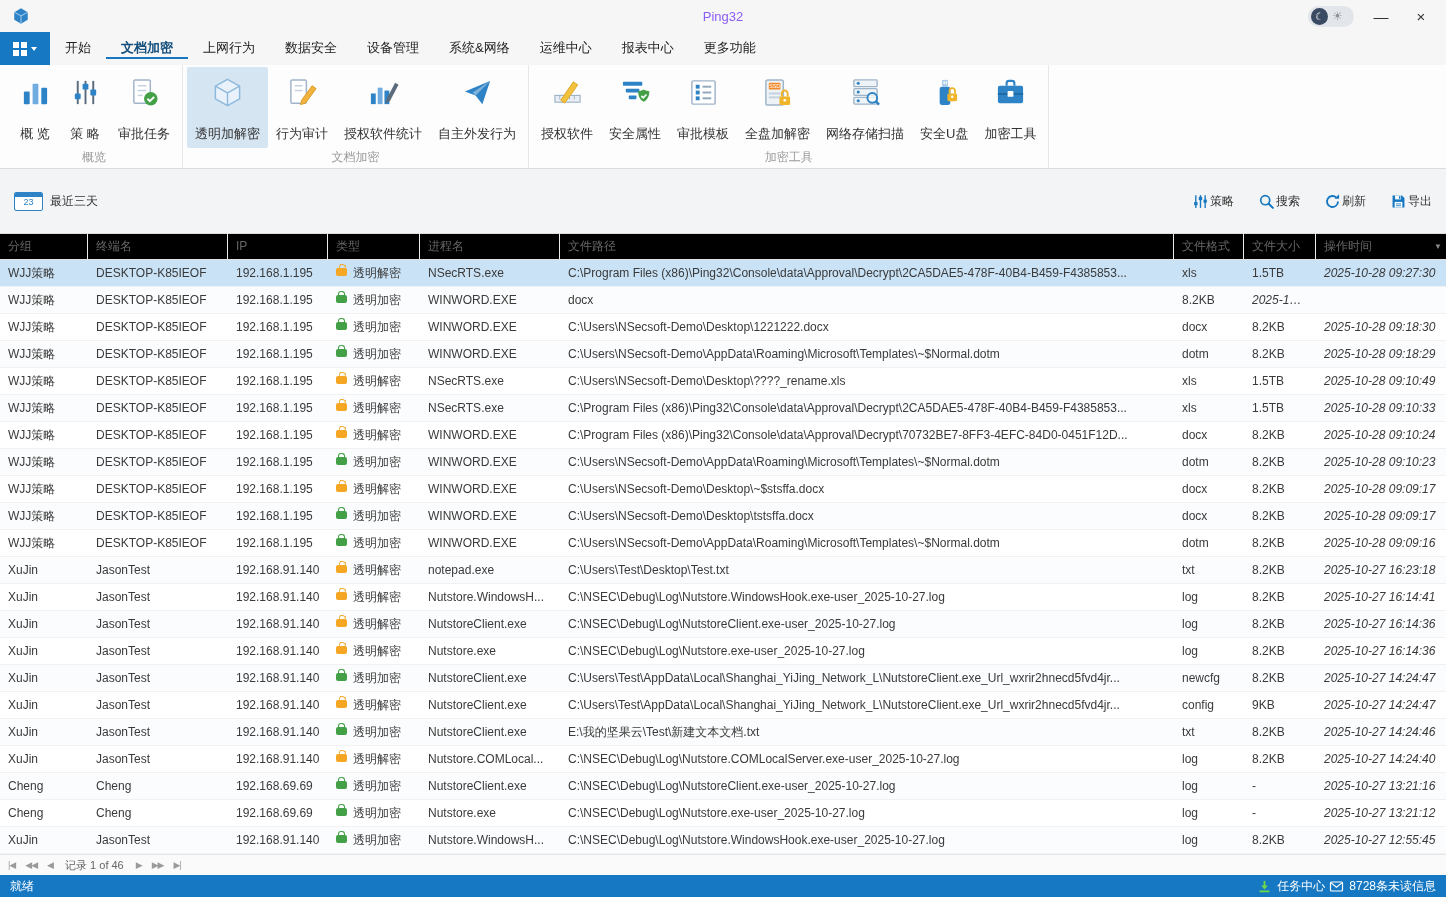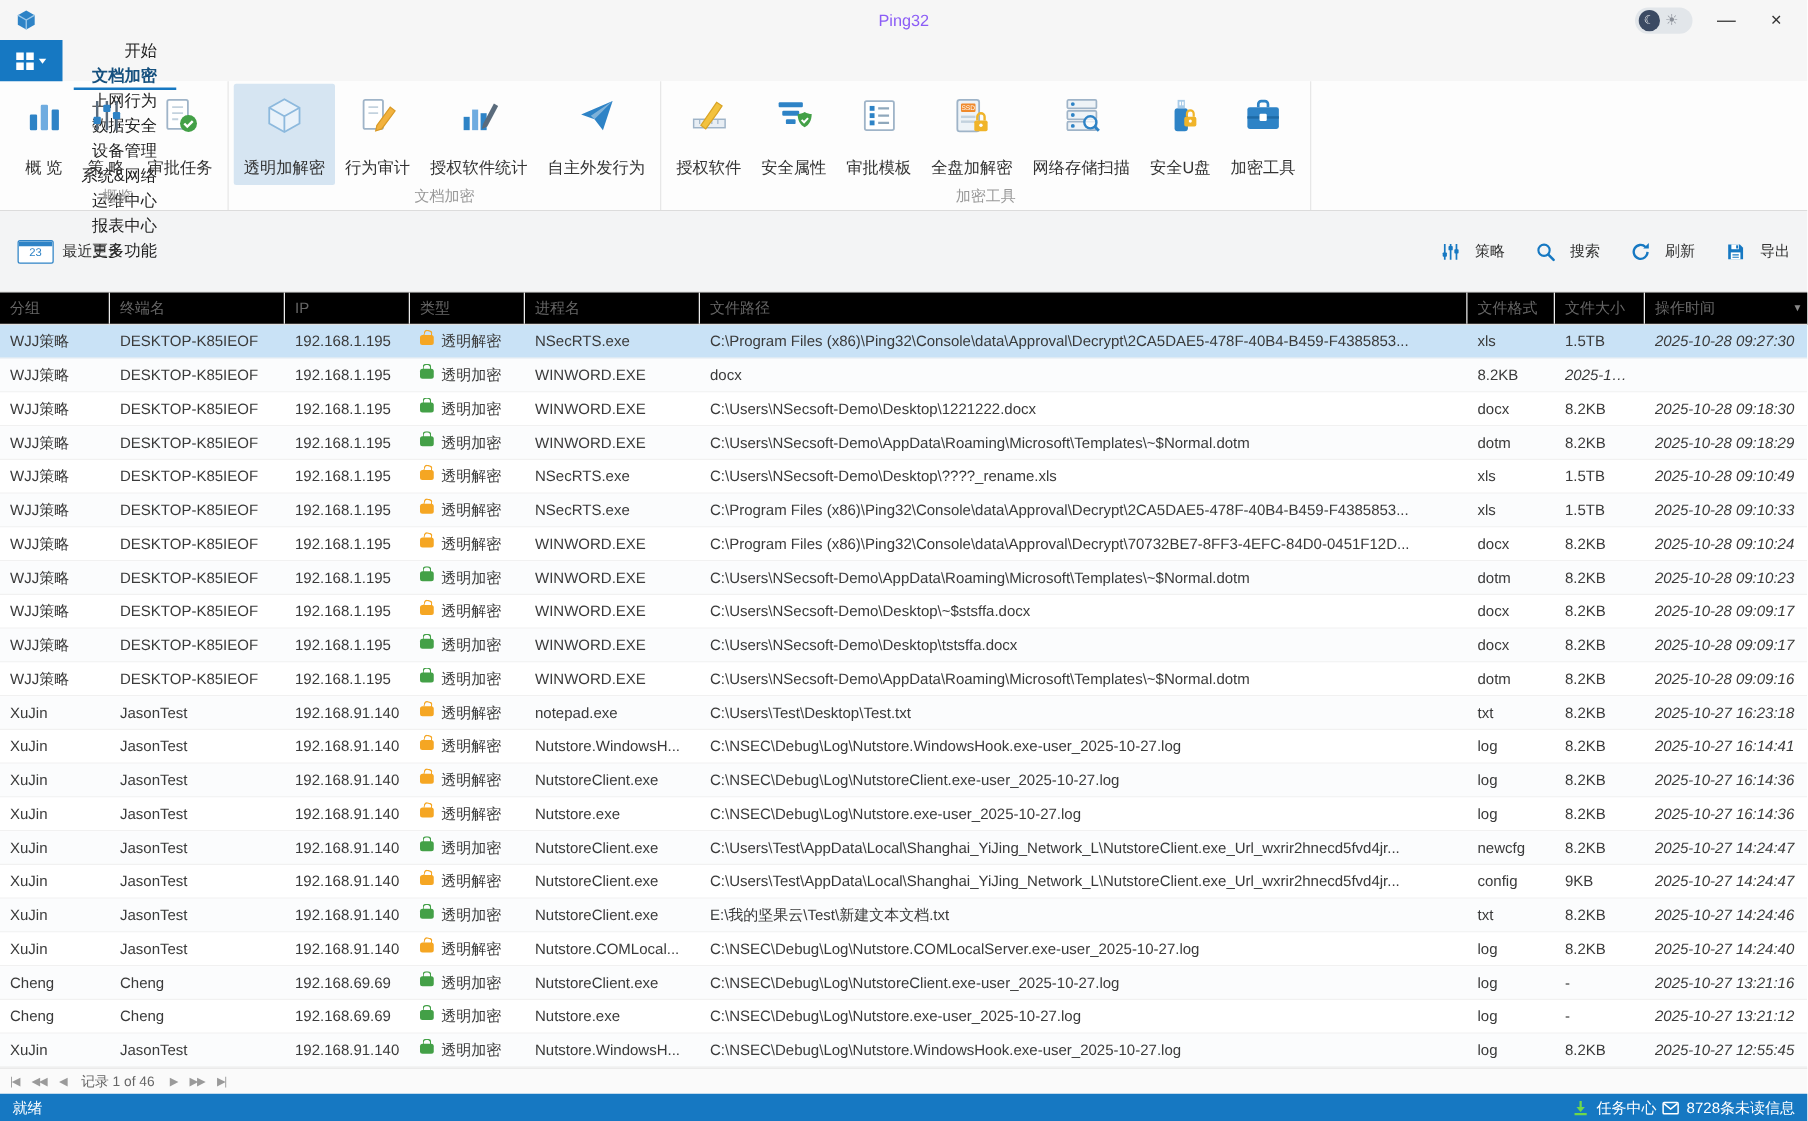--- a/index.html
+++ b/index.html
@@ -16,21 +16,21 @@
   .tt-moon{width:17px;height:17px;border-radius:50%;background:#3b4a63;color:#fff;font-size:10px;display:flex;align-items:center;justify-content:center;}
   .tt-sun{color:#8a8f98;font-size:12px;}
   .win-btn{font-size:15px;color:#333;cursor:pointer;width:26px;text-align:center;}
 
   
   .tabbar{height:33px;background:#f6f6f6;display:flex;align-items:stretch;}
   .app-btn{width:50px;background:#1678c2;display:flex;align-items:center;justify-content:center;gap:4px;cursor:pointer;}
   .grid-ico{display:grid;grid-template-columns:6px 6px;grid-template-rows:6px 6px;gap:2px;}
   .grid-ico span{background:#fff;}
   .caret{width:0;height:0;border-left:3.5px solid transparent;border-right:3.5px solid transparent;border-top:4px solid #fff;}
-  .tabs{display:flex;align-items:flex-end;flex-direction:column;}
+  .tabs{display:flex;align-items:center;}
   .tab{padding:0 15px;display:flex;align-items:center;font-size:13px;color:#222;cursor:pointer;border-bottom:2px solid transparent;}
   .tab.active{border-bottom-color:#1678c2;color:#15507e;font-weight:bold;}
 
   
   .ribbon{height:104px;background:#fdfdfd;border-bottom:1px solid #dcdcdc;display:flex;padding-left:6px;}
   .rgroup{display:flex;flex-direction:column;border-right:1px solid #e7e7e7;padding:2px 4px 0;}
   .rgroup-row{flex:1;display:flex;align-items:stretch;}
   .rgroup-label{height:20px;line-height:18px;text-align:center;color:#999;font-size:12px;}
   .rbtn{display:flex;flex-direction:column;align-items:center;padding:8px 8px 0;cursor:pointer;border-radius:2px;}
   .rbtn.selected{background:#d6e5f2;}
@@ -38,21 +38,21 @@
   .rbtn-icon svg{width:31px;height:31px;}
   .rbtn-label{font-size:13px;color:#333;white-space:nowrap;margin-top:16px;}
 
   
   .filterbar{height:64px;background:#f3f4f5;display:flex;align-items:center;padding:0 14px;}
   .date-filter{display:flex;align-items:center;gap:7px;color:#333;cursor:pointer;}
   .cal-ico{width:29px;height:19px;border:1.5px solid #2e83c6;border-radius:2px;background:#fff;display:block;overflow:hidden;}
   .cal-top{display:block;height:4px;background:#2e83c6;}
   .cal-num{display:block;text-align:center;font-size:9px;color:#2e83c6;line-height:11px;}
   .filter-actions{margin-left:auto;display:flex;gap:24px;}
-  .faction{display:flex;align-items:center;gap:11px;cursor:pointer;color:#333;}
+  .faction{display:flex;align-items:center;gap:1px;cursor:pointer;color:#333;}
   .faction-icon{display:flex;align-items:center;}
   .faction-icon svg{width:17px;height:17px;}
 
   
   .table{background:#fff;border-top:1px solid #ddd;}
   .thead,.trow{display:grid;grid-template-columns:88px 140px 100px 92px 140px 1fr 70px 72px 130px;}
   .thead{height:26px;line-height:25px;border-bottom:1px solid #e0e0e0;color:#666;background:#000000;}
   .th{padding:0 8px;border-right:1px solid #ececec;overflow:hidden;white-space:nowrap;position:relative;cursor:pointer;}
   .th:last-child{border-right:none;}
   .col-arrow{position:absolute;right:4px;top:0;font-size:8px;color:#888;cursor:pointer;}

